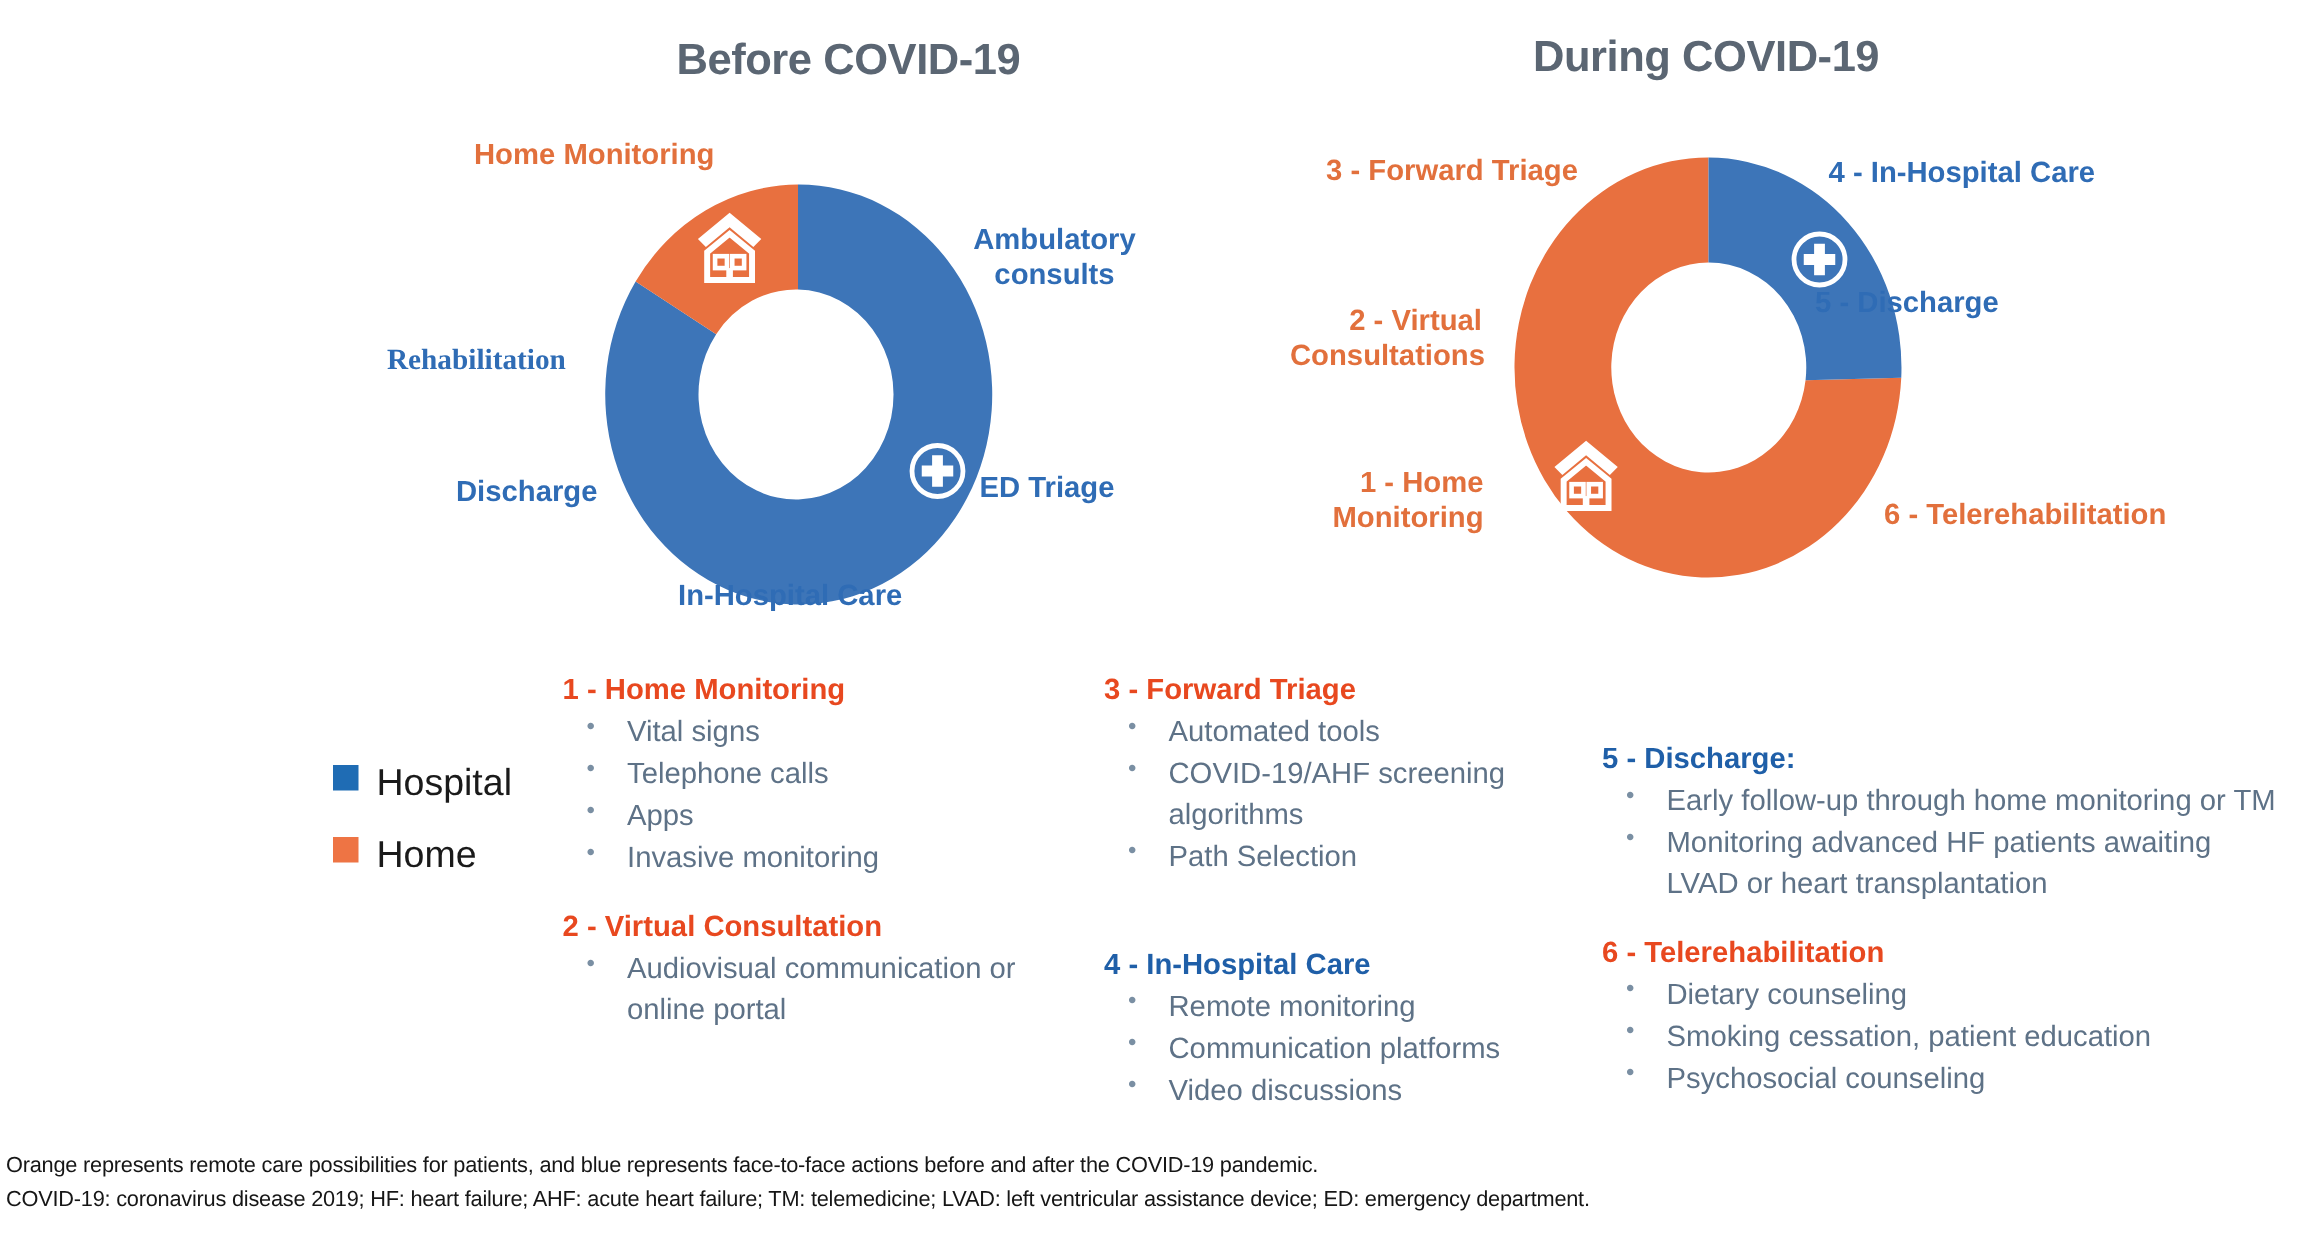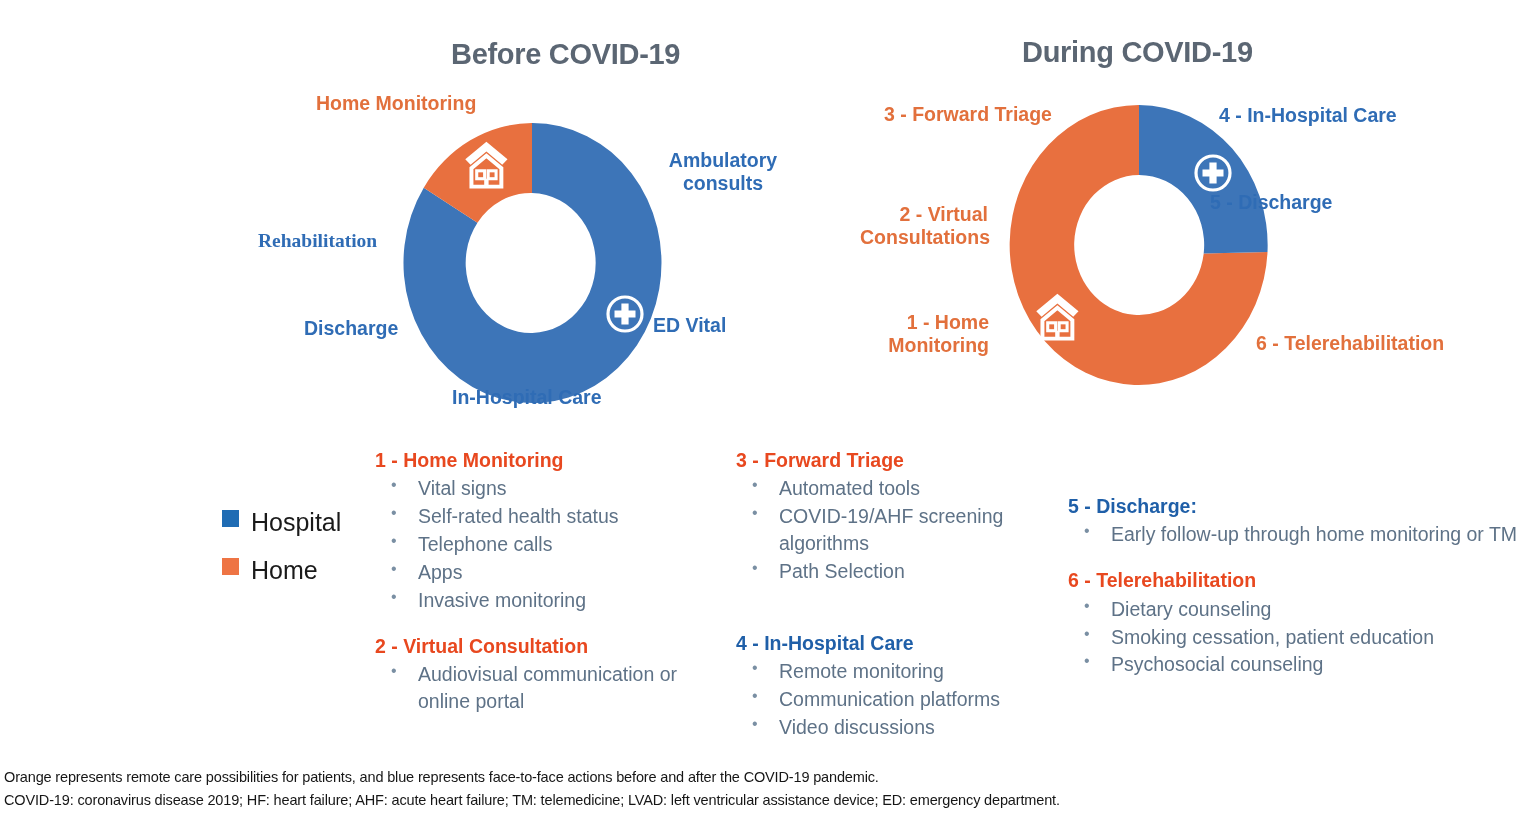--- a/index.html
+++ b/index.html
@@ -16,21 +16,20 @@
   }
 
   
   .chart-title {
     position: absolute;
     font-size: 29px;
     font-weight: bold;
     color: #5b6673;
     letter-spacing: -0.3px;
     white-space: nowrap;
-    margin-top: 14px;
   }
   #title-before { left: 451px; top: 24px; }
   #title-during { left: 1022px; top: 22px; }
 
   
   .donut-wrap { position: absolute; }
   #donut-before { left: 398px; top: 118px; width: 268px; height: 290px; }
   #donut-during { left: 1005px; top: 100px; width: 268px; height: 290px; }
   .donut-wrap svg { display: block; width: 100%; height: 100%; }
 
@@ -41,21 +40,21 @@
     font-weight: bold;
     line-height: 1.18;
     white-space: pre-line;
   }
   .seg-label.blue { color: #2f6cb5; }
   .seg-label.orange { color: #e2703c; }
   .seg-label.c { text-align: center; }
 
   
   #lbl-home-monitoring { left: 316px; top: 92px; }
-  #lbl-ambulatory      { left: 648px; top: 149px; width: 150px; }
+  #lbl-ambulatory      { left: 628px; top: 149px; width: 150px; }
   #lbl-rehabilitation  { left: 258px; top: 229px; font-family: Liberation Serif, serif; }
   #lbl-discharge       { left: 304px; top: 317px; }
   #lbl-inhospital      { left: 452px; top: 386px; }
   #lbl-edtriage        { left: 653px; top: 314px; }
 
   
   #lbl-forward-triage  { left: 884px; top: 103px; }
   #lbl-inhosp-care     { left: 1219px; top: 104px; }
   #lbl-virtual-cons    { left: 860px; top: 203px; width: 128px; text-align: right; }
   #lbl-discharge5      { left: 1210px; top: 191px; text-align: center; }
@@ -178,21 +177,21 @@
     </g>
   </svg>
 </div>
 
 <div class="seg-label orange" id="lbl-home-monitoring">Home Monitoring</div>
 <div class="seg-label blue c" id="lbl-ambulatory">Ambulatory
 consults</div>
 <div class="seg-label blue" id="lbl-rehabilitation">Rehabilitation</div>
 <div class="seg-label blue" id="lbl-discharge">Discharge</div>
 <div class="seg-label blue" id="lbl-inhospital">In-Hospital Care</div>
-<div class="seg-label blue" id="lbl-edtriage">ED Vital</div>
+<div class="seg-label blue" id="lbl-edtriage">ED Triage</div>
 
 <div class="donut-wrap" id="donut-during">
   <svg viewBox="0 0 268 290" xmlns="http://www.w3.org/2000/svg">
 
     <path fill="#e8703f" d="M 262.5 151.9
              A 129 140 0 1 1 134 5
              L 134 75
              A 65 70 0 1 0 198.7 153.5
              Z"></path>
 
@@ -237,21 +236,20 @@
     <span class="legend-swatch" style="background:#ee7444"></span>
     <span class="legend-text">Home</span>
   </div>
 </div>
 
 <div class="col" id="col-1">
   <div class="sec-block">
     <div class="sec-head orange">1 -  Home Monitoring</div>
     <ul class="bullets">
       <li>Vital signs</li>
-      <li>Self-rated health status</li>
       <li>Telephone calls</li>
       <li>Apps</li>
       <li>Invasive monitoring</li>
     </ul>
   </div>
   <div class="sec-block">
     <div class="sec-head orange">2 -  Virtual Consultation</div>
     <ul class="bullets">
       <li>Audiovisual communication or online portal</li>
     </ul>
@@ -275,20 +273,21 @@
       <li>Video discussions</li>
     </ul>
   </div>
 </div>
 
 <div class="col" id="col-3">
   <div class="sec-block">
     <div class="sec-head blue">5 - Discharge:</div>
     <ul class="bullets">
       <li>Early follow-up through home monitoring or TM</li>
+      <li>Monitoring advanced HF patients awaiting LVAD or heart transplantation</li>
     </ul>
   </div>
   <div class="sec-block">
     <div class="sec-head orange">6 -  Telerehabilitation</div>
     <ul class="bullets">
       <li>Dietary counseling</li>
       <li>Smoking cessation, patient education</li>
       <li>Psychosocial counseling</li>
     </ul>
   </div>

